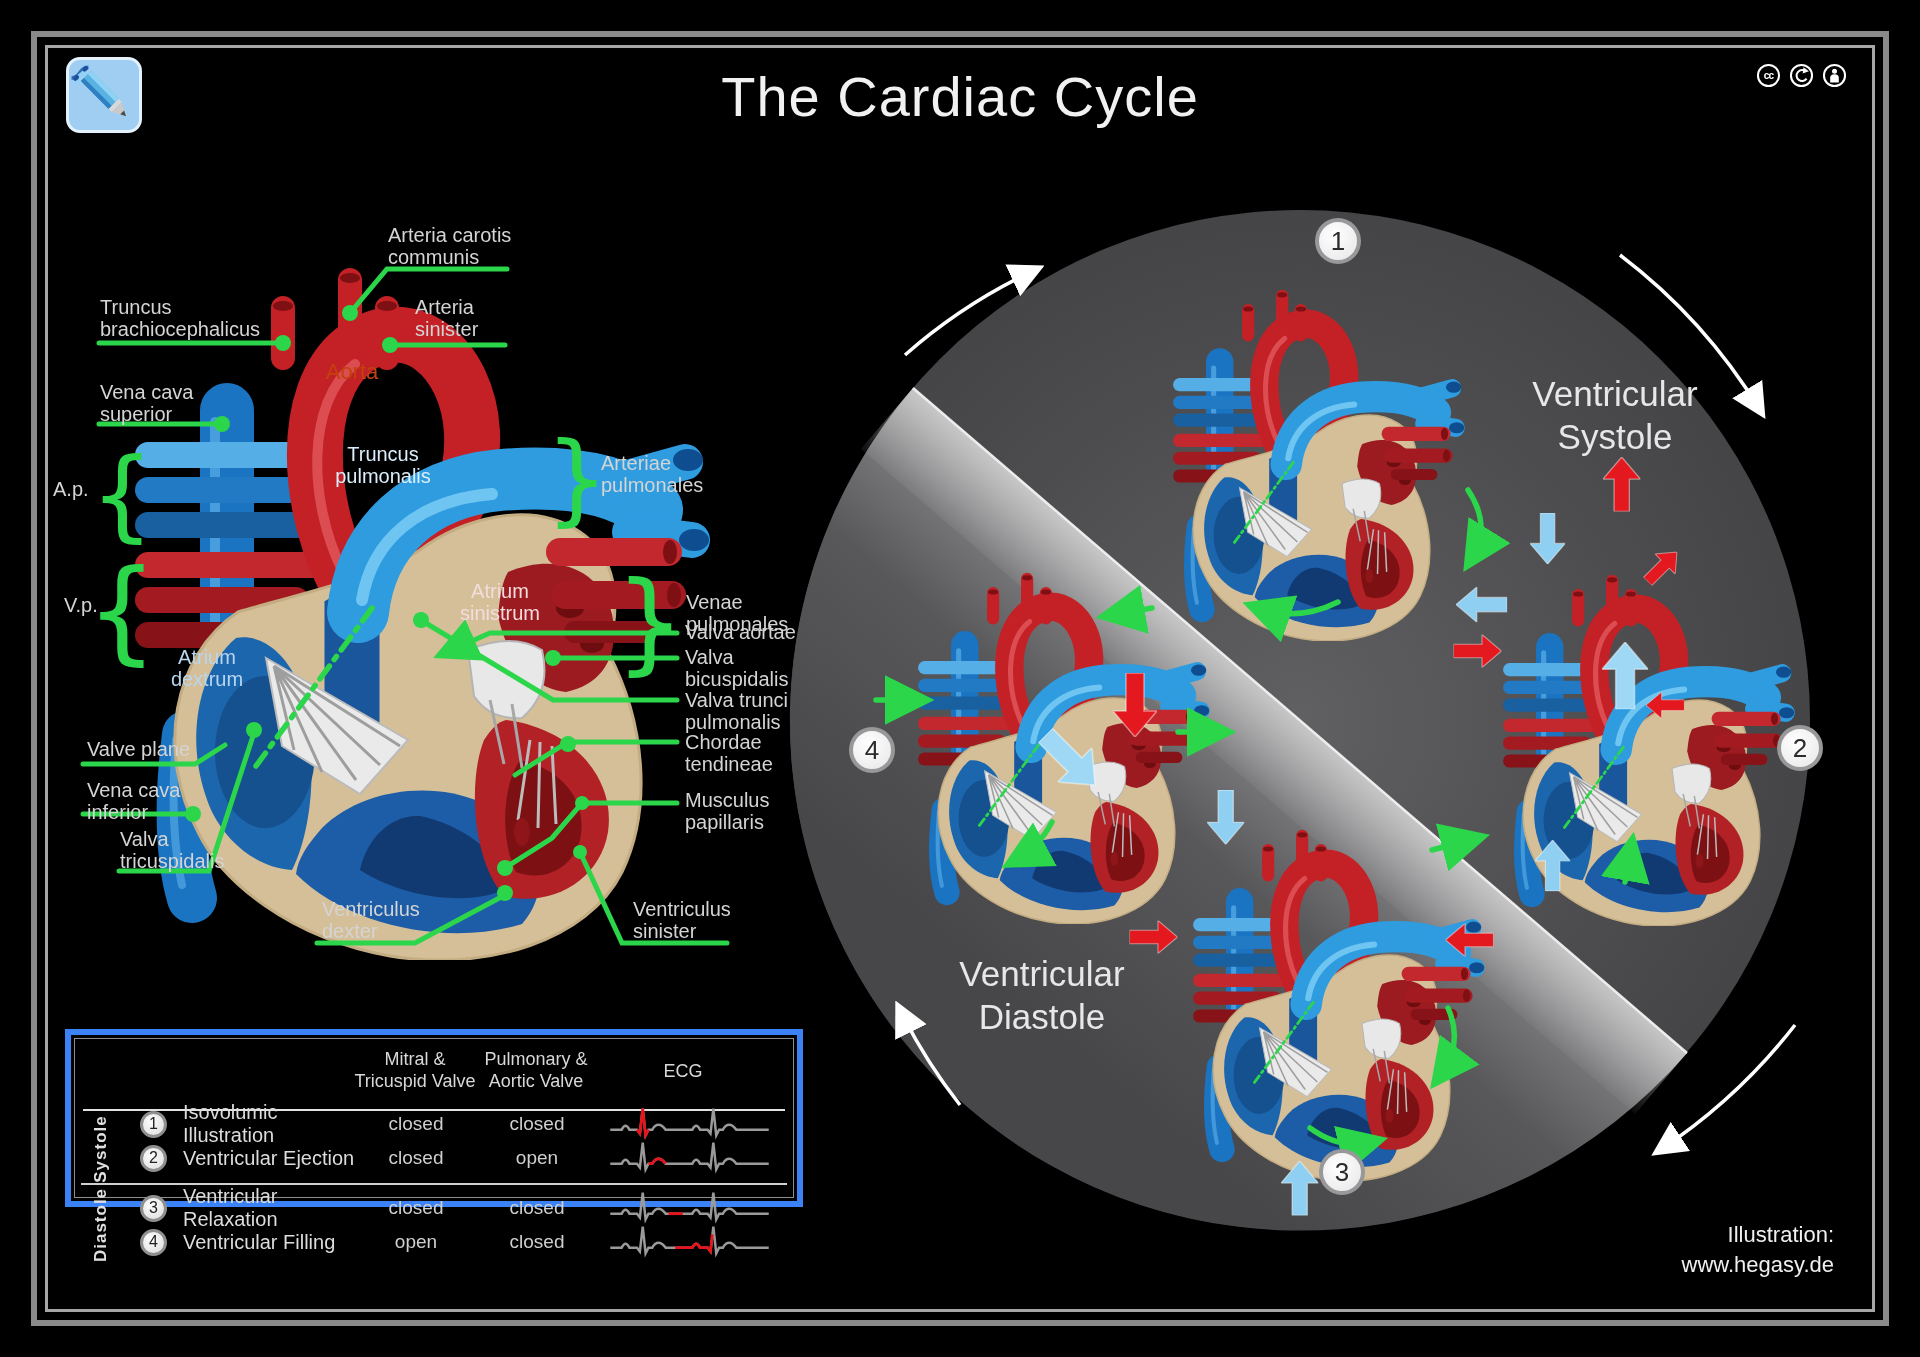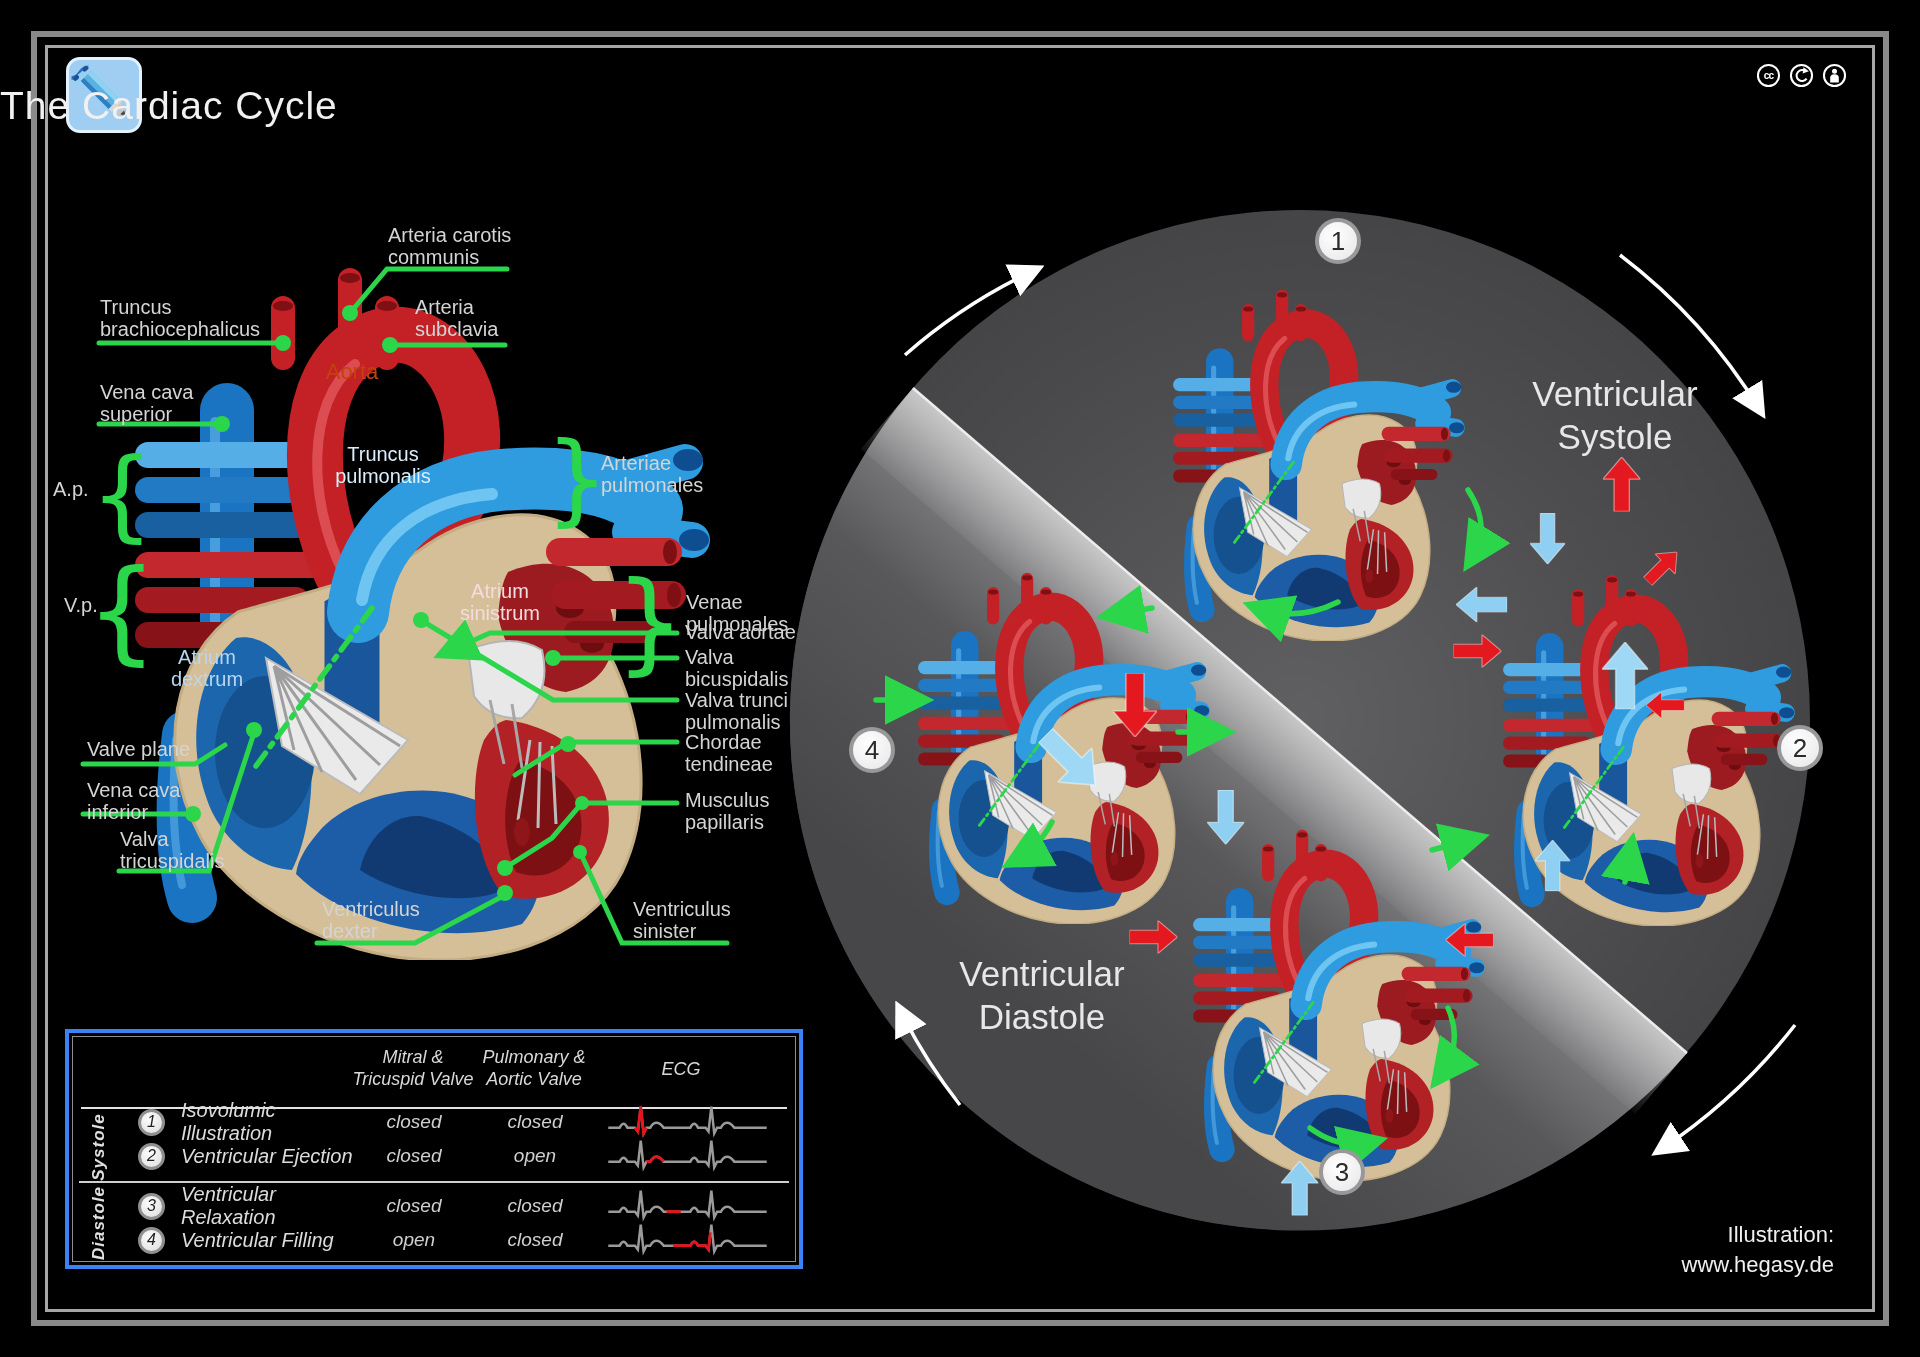--- a/index.html
+++ b/index.html
@@ -3,21 +3,21 @@
 <meta charset="utf-8">
 <style>
   html,body{margin:0;padding:0;background:#000;}
   body{width:1920px;height:1357px;position:relative;overflow:hidden;
        font-family:"Liberation Sans",sans-serif;color:#d9d9d9;}
   .abs{position:absolute;}
   
   .frame-outer{position:absolute;left:31px;top:31px;right:31px;bottom:31px;border:6px solid #8a8a8a;}
   .frame-inner{position:absolute;left:45px;top:45px;right:45px;bottom:45px;border:3px solid #a6a6a6;}
   
-  .title{position:absolute;left:0;right:0;top:84px;text-align:left;font-size:39px;
+  .title{position:absolute;left:0;right:0;top:64px;text-align:center;font-size:56px;
          font-weight:300;letter-spacing:1px;color:#f1f1f1;}
   
   .logo{position:absolute;left:66px;top:57px;width:76px;height:76px;border-radius:14px;
         background:#9fcef2;border:3px solid #e3f1fc;box-sizing:border-box;}
   
   .license{position:absolute;left:1756px;top:63px;display:flex;gap:8px;}
   .license svg{display:block;}
   
   .lbl{position:absolute;font-size:20px;line-height:1.12;color:#d4d4d4;white-space:pre-line;}
   .lbl.ctr{text-align:center;transform:translateX(-50%);}
@@ -31,23 +31,23 @@
   
   .badge{position:absolute;width:46px;height:46px;border-radius:50%;box-sizing:border-box;
          background:radial-gradient(circle at 40% 35%, #ffffff, #e6e6e6);
          border:4px solid #98989a;display:flex;align-items:center;justify-content:center;
          font-size:26px;color:#2b2b2b;}
   .badge-sm{width:27px;height:27px;border-radius:50%;box-sizing:border-box;flex:0 0 27px;
          background:radial-gradient(circle at 40% 35%, #fdfdfd, #dcdcdc);
          border:3px solid #8f8f8f;display:flex;align-items:center;justify-content:center;
          font-size:16px;color:#222;}
   
-  .ptable{position:absolute;left:65px;top:1029px;width:738px;height:240px;
-          border:4px solid #3b82f6;box-sizing:border-box;
-          box-shadow:inset 0 0 0 3px #000, inset 0 0 0 4px #8e8e8e;font-style:italic;}
+  .ptable{position:absolute;left:65px;top:1029px;width:738px;height:178px;
+          border:6px solid #3b82f6;box-sizing:border-box;
+          box-shadow:inset 0 0 0 3px #000, inset 0 0 0 4px #8e8e8e;}
   .ptable .hdr{position:absolute;top:14px;text-align:center;font-size:18px;line-height:1.2;
                color:#d8d8d8;white-space:pre-line;transform:translateX(-50%);}
   .hline{position:absolute;height:2px;background:#e2e2e2;}
   .trow{position:absolute;left:14px;right:14px;height:34px;display:flex;align-items:center;}
   .trow .numcell{margin-left:55px;}
   .trow .phase{margin-left:16px;width:190px;font-size:20px;color:#dcdcdc;}
   .trow .v1{width:86px;text-align:center;font-size:19px;color:#cfcfcf;}
   .trow .v2{width:156px;text-align:center;font-size:19px;color:#cfcfcf;}
   .trow .ecg{width:165px;margin-left:-8px;}
   .grp{position:absolute;left:30px;transform:translate(-50%,-50%) rotate(-90deg);
@@ -232,21 +232,21 @@
     <text x="650" y="630" font-size="110" dominant-baseline="middle">}</text>
   </g>
 </svg>
 
 
 <div class="lbl" style="left:388px;top:224px;">Arteria carotis
 communis</div>
 <div class="lbl" style="left:100px;top:296px;">Truncus
 brachiocephalicus</div>
 <div class="lbl" style="left:415px;top:296px;">Arteria
-subclavia</div>
+sinister</div>
 <div class="lbl aorta ctr" style="left:352px;top:360px;">Aorta</div>
 <div class="lbl" style="left:100px;top:381px;">Vena cava
 superior</div>
 <div class="lbl" style="left:53px;top:478px;">A.p.</div>
 <div class="lbl tp ctr" style="left:383px;top:443px;text-align:center;">Truncus
 pulmonalis</div>
 <div class="lbl" style="left:601px;top:452px;">Arteriae
 pulmonales</div>
 <div class="lbl" style="left:64px;top:594px;">V.p.</div>
 <div class="lbl as ctr" style="left:500px;top:580px;text-align:center;">Atrium

